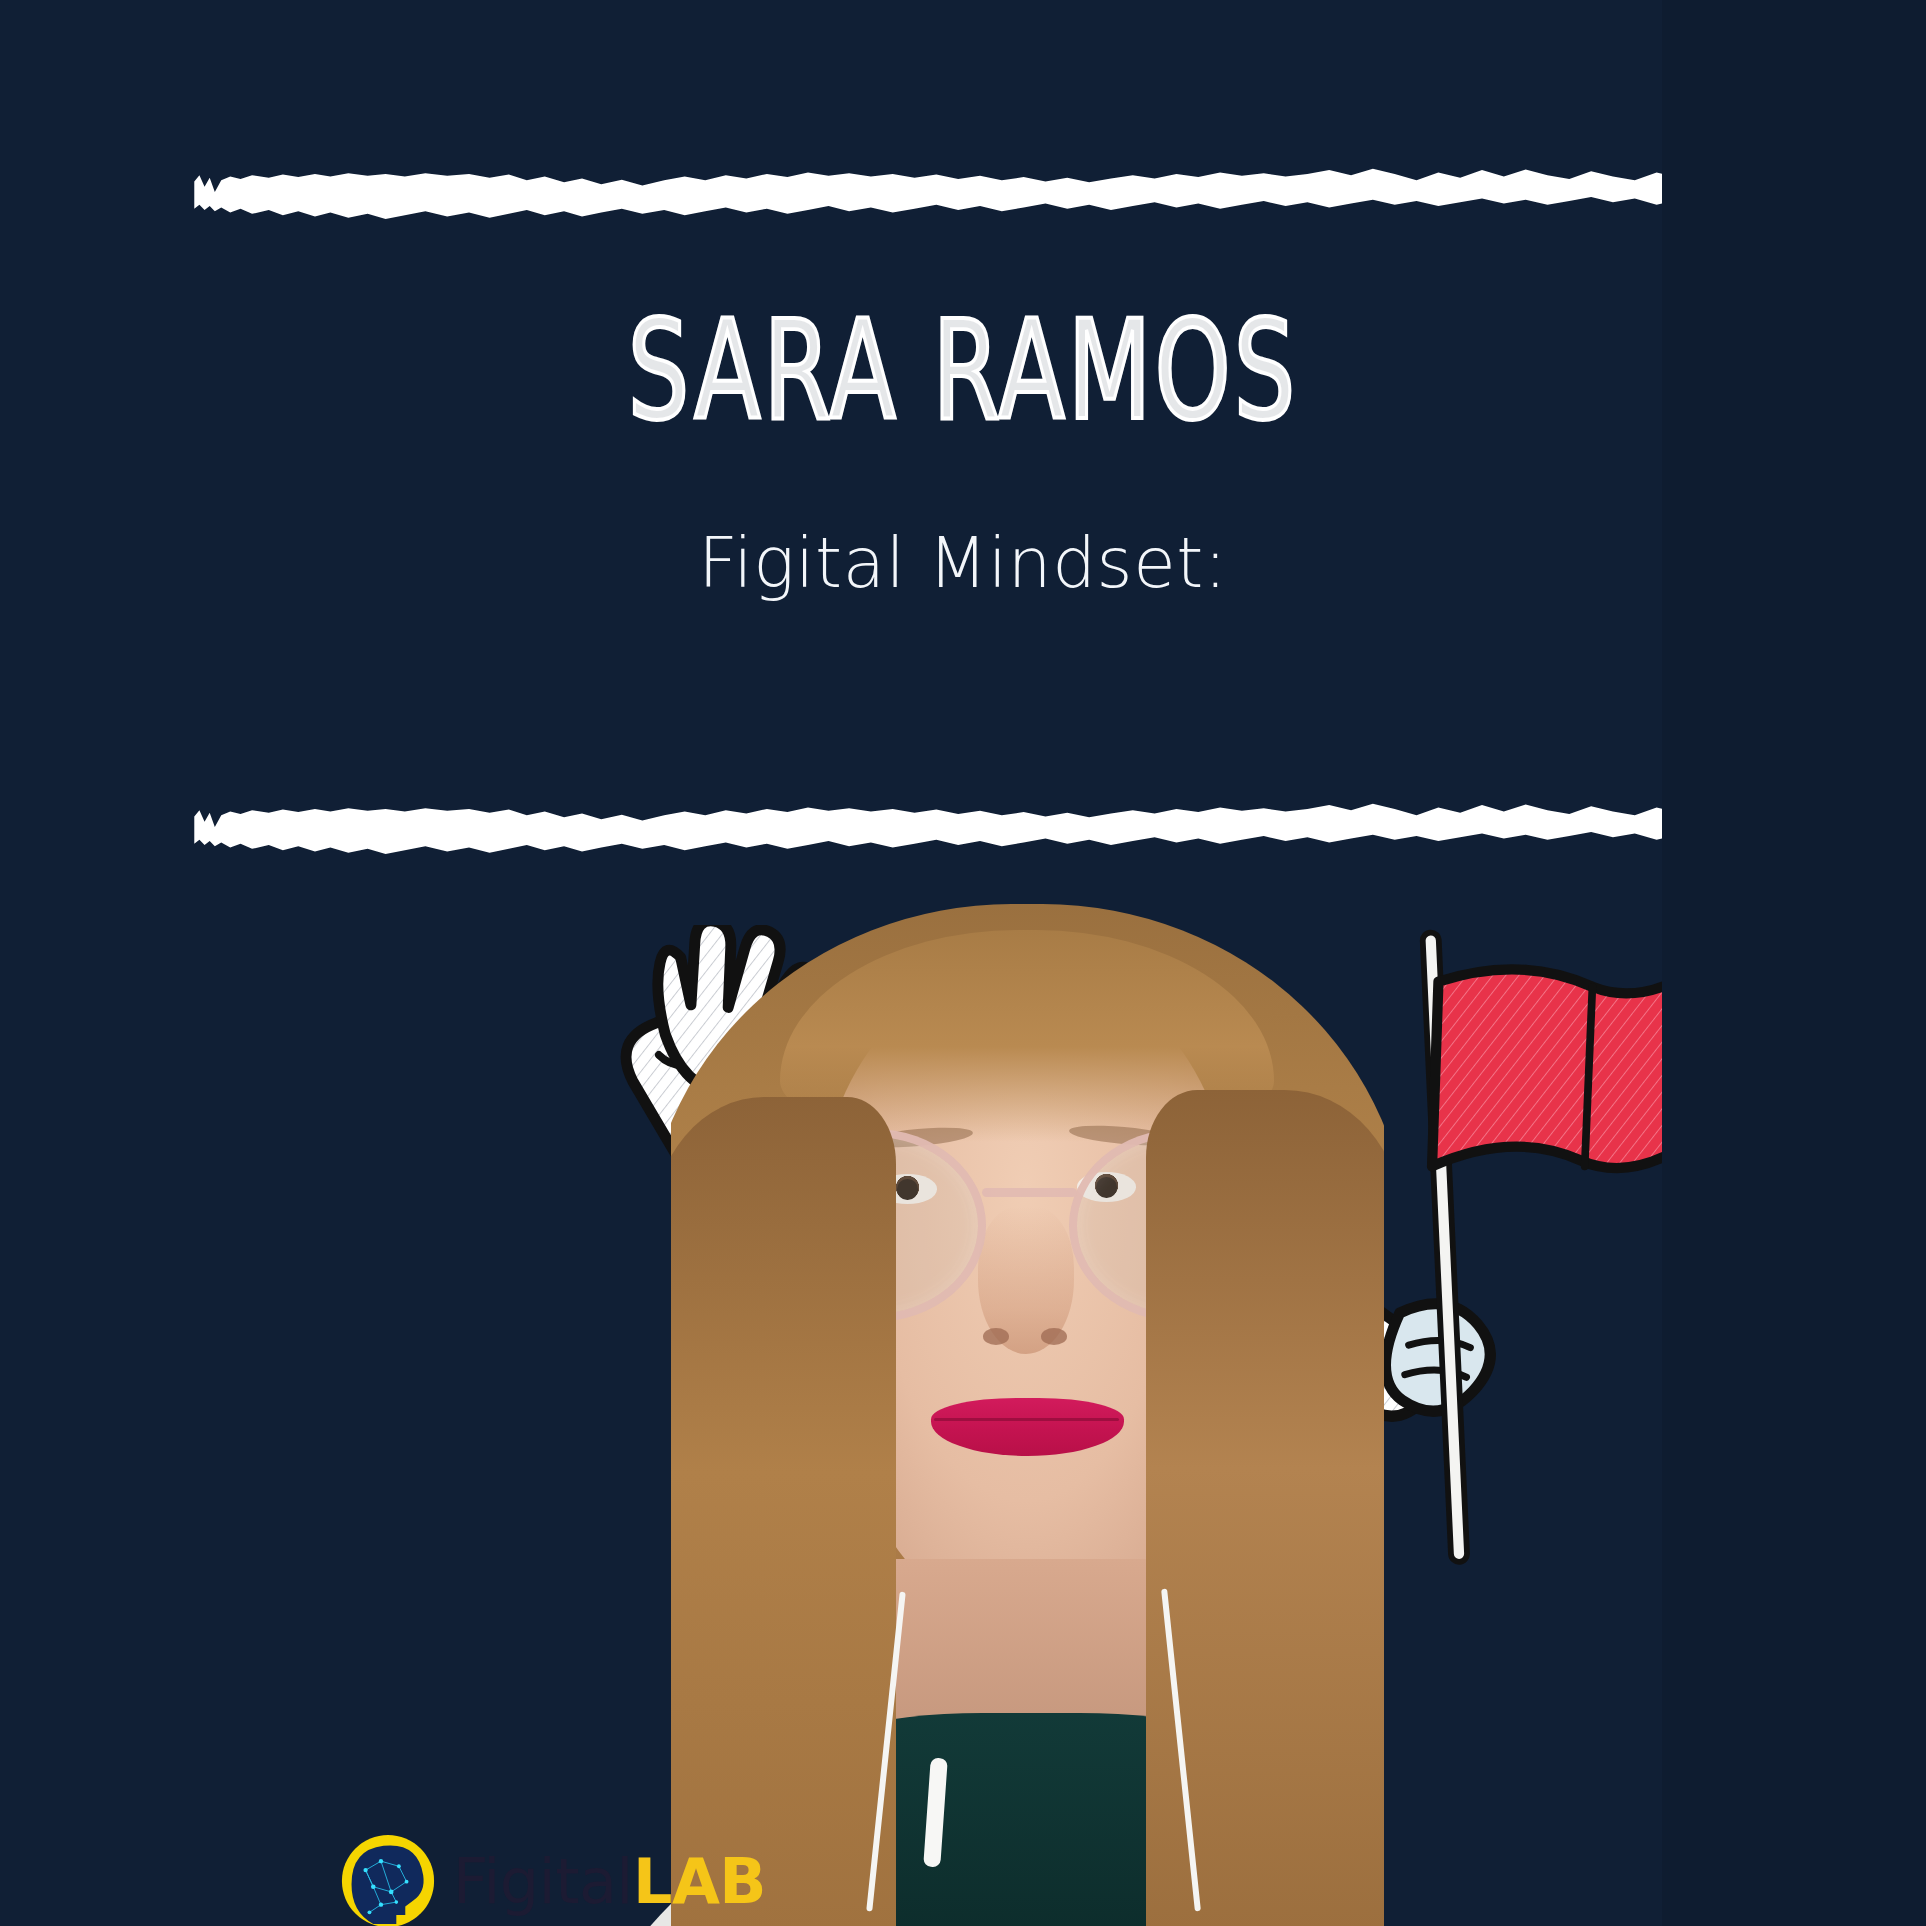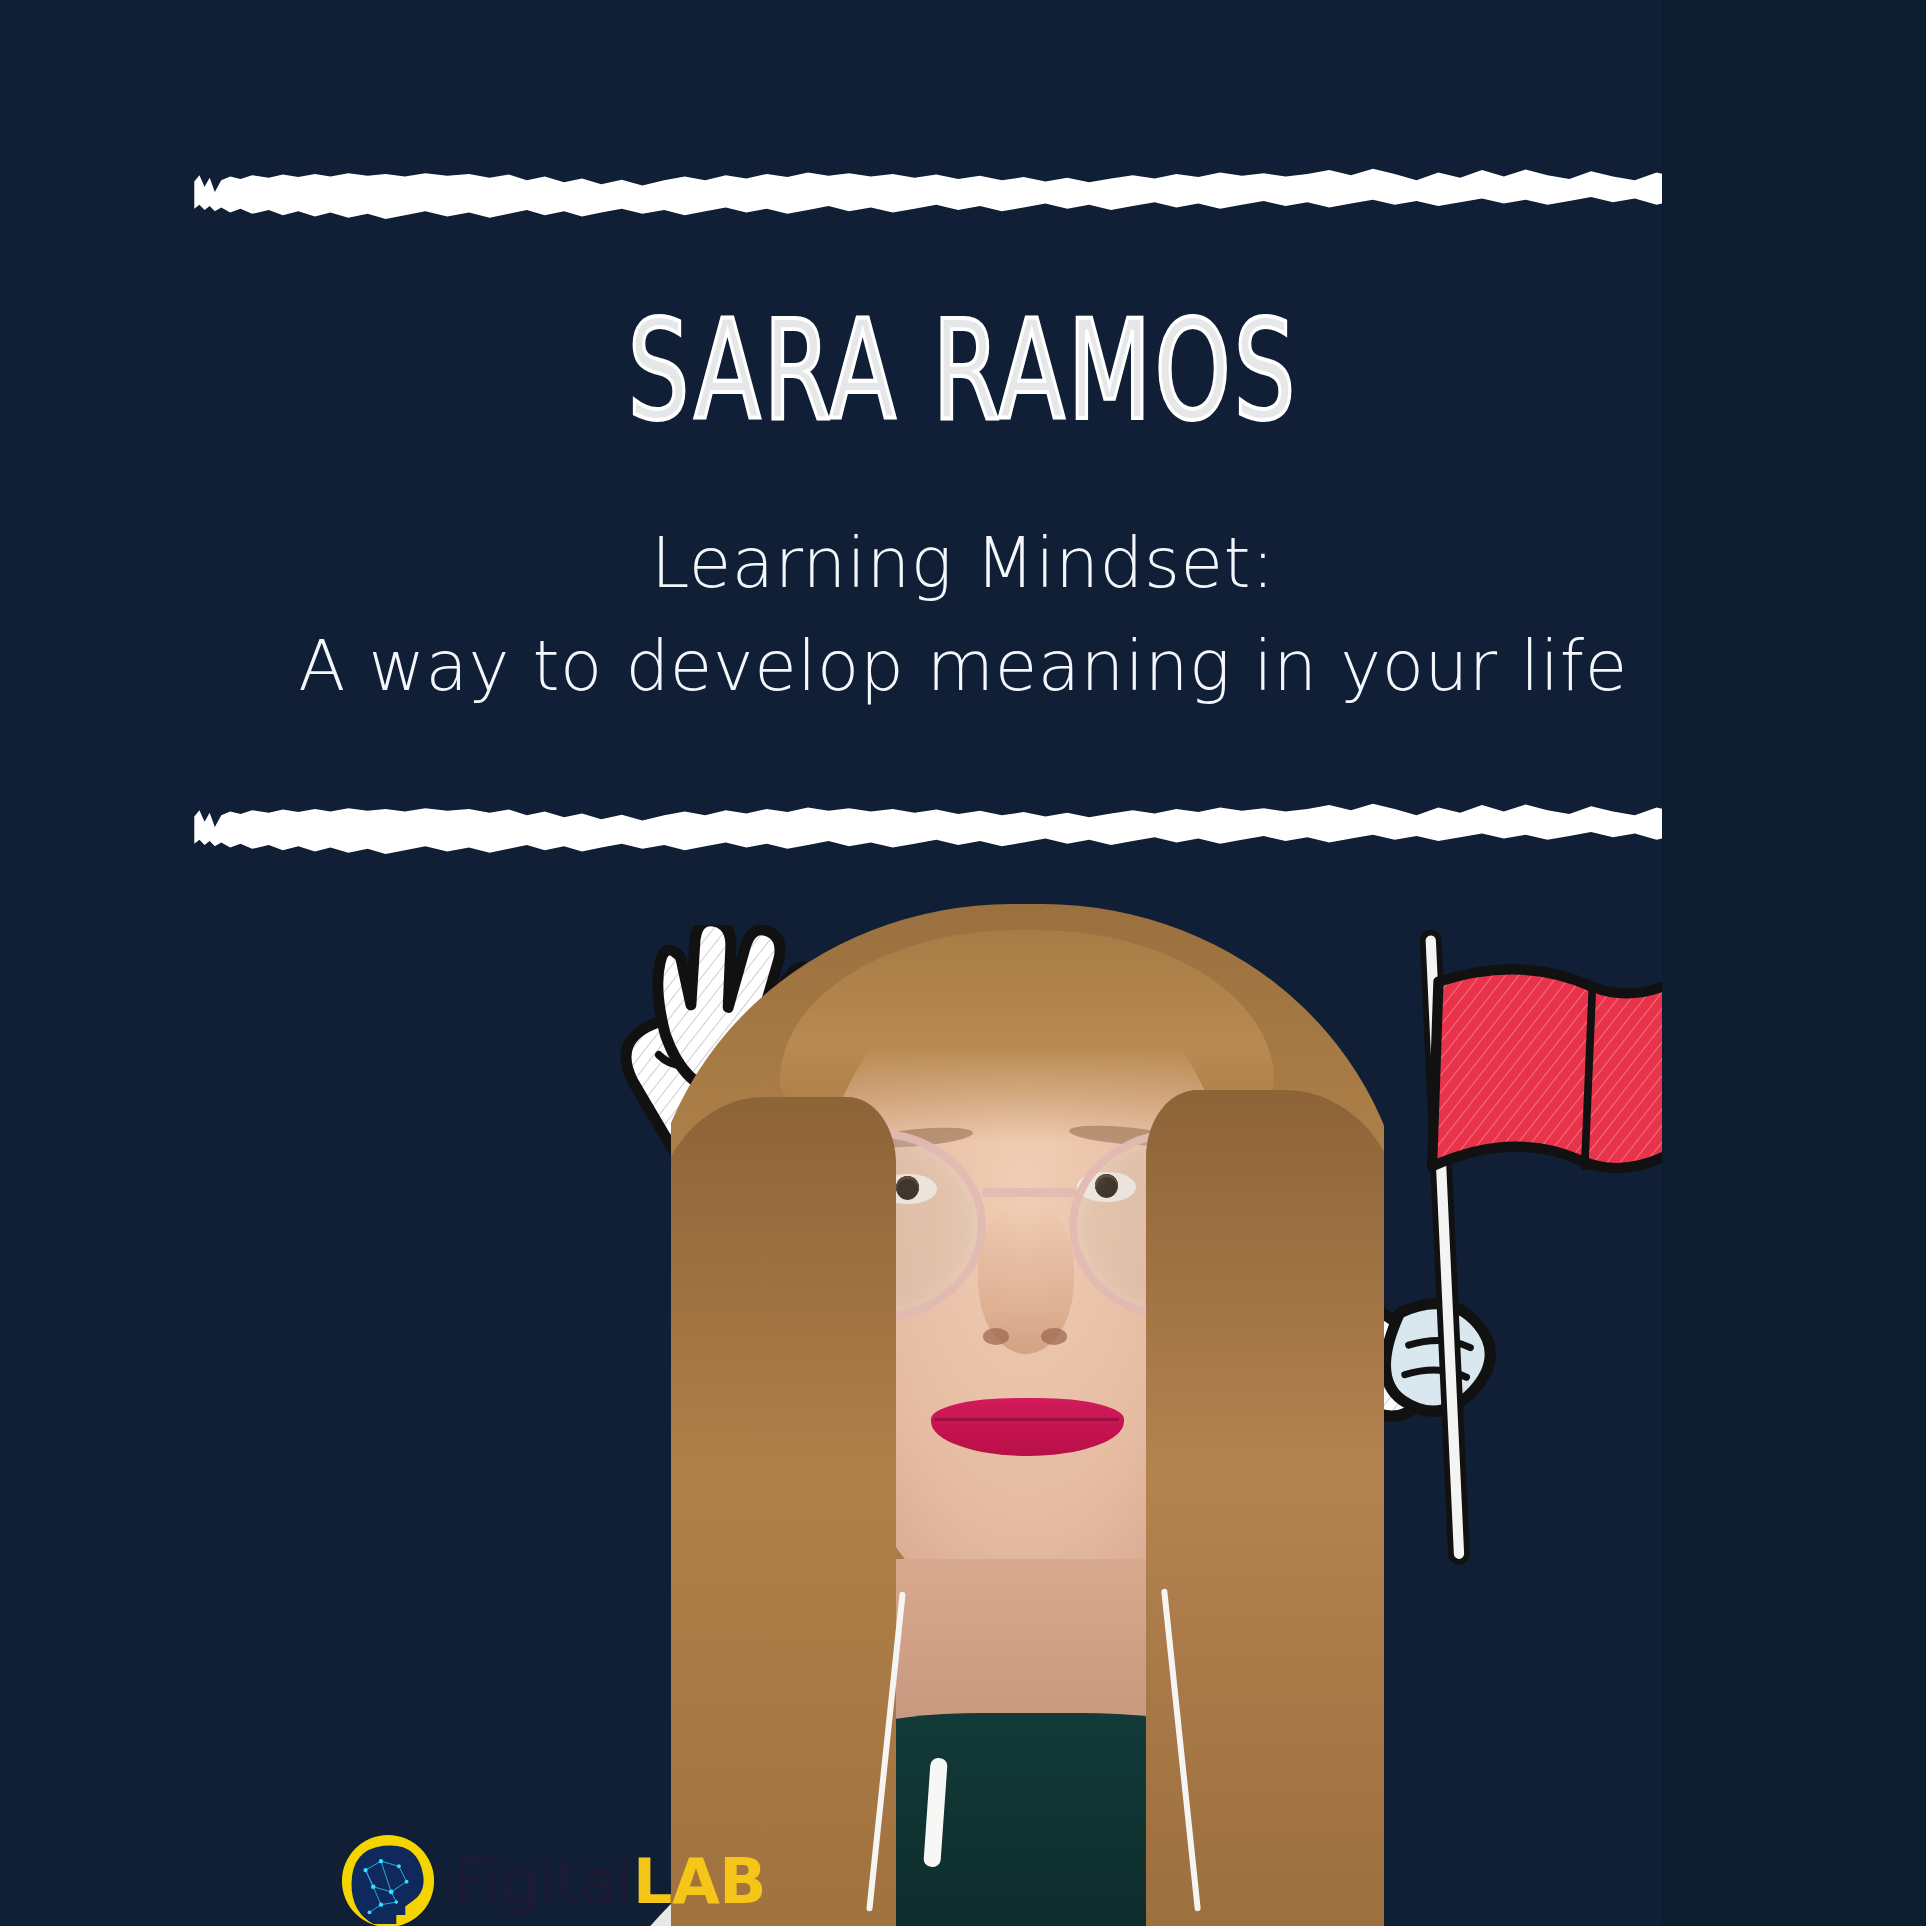--- a/index.html
+++ b/index.html
@@ -188,22 +188,21 @@
     <svg viewBox="0 0 2480 90" preserveAspectRatio="none" aria-hidden="true">
       <path fill="#ffffff" d="M2,32 L10,22 L18,40 L26,26 L34,48 L44,30 L58,24 L74,28 L92,22 L118,26 L140,21 L164,25 L190,20 L214,24 L242,19 L272,23 L300,20 L330,24 L362,19 L396,23 L430,20 L462,26 L492,21 L520,30 L548,24 L578,33 L606,27 L636,36 L668,29 L700,38 L734,30 L766,24 L798,30 L830,22 L862,27 L894,20 L926,25 L958,18 L990,23 L1022,19 L1056,24 L1090,20 L1124,26 L1158,21 L1192,28 L1226,23 L1260,30 L1294,25 L1328,32 L1362,26 L1396,33 L1430,27 L1464,22 L1498,27 L1532,20 L1566,25 L1600,18 L1634,23 L1668,19 L1702,24 L1736,20 L1770,14 L1804,22 L1838,12 L1872,20 L1906,30 L1940,18 L1974,26 L2008,14 L2042,24 L2076,13 L2110,22 L2144,28 L2178,16 L2212,24 L2246,30 L2280,18 L2314,26 L2348,34 L2382,22 L2416,30 L2450,24 L2478,34
         L2478,58 L2450,64 L2416,56 L2382,62 L2348,54 L2314,60 L2280,68 L2246,58 L2212,64 L2178,56 L2144,62 L2110,68 L2076,60 L2042,66 L2008,58 L1974,64 L1940,70 L1906,62 L1872,68 L1838,60 L1804,66 L1770,72 L1736,64 L1702,70 L1668,62 L1634,68 L1600,74 L1566,66 L1532,72 L1498,64 L1464,70 L1430,76 L1396,68 L1362,74 L1328,66 L1294,72 L1260,78 L1226,70 L1192,76 L1158,68 L1124,74 L1090,80 L1056,72 L1022,78 L990,70 L958,76 L926,82 L894,74 L862,80 L830,72 L798,78 L766,84 L734,76 L700,82 L668,74 L636,80 L606,86 L578,78 L548,84 L520,76 L492,82 L462,88 L430,80 L396,86 L362,78 L330,84 L300,90 L272,82 L242,88 L214,80 L190,86 L164,78 L140,84 L118,76 L92,82 L74,74 L58,80 L44,72 L34,78 L26,70 L18,76 L10,68 L2,74 Z"></path>
     </svg>
   </div>
 
   <div class="headline">
     <span class="sketch">SARA RAMOS</span>
   </div>
 
-  <div class="subtitle" id="subtitle-line1">Learning Mindset:</div>
-  <div class="subtitle" id="subtitle-line2">A way to develop meaning in your life</div>
+  <div class="subtitle" id="subtitle-line1">Figital Mindset:</div>
 
   <div class="brush" id="brush-bottom">
     <svg viewBox="0 0 2480 90" preserveAspectRatio="none" aria-hidden="true">
       <path fill="#ffffff" d="M2,32 L10,22 L18,40 L26,26 L34,48 L44,30 L58,24 L74,28 L92,22 L118,26 L140,21 L164,25 L190,20 L214,24 L242,19 L272,23 L300,20 L330,24 L362,19 L396,23 L430,20 L462,26 L492,21 L520,30 L548,24 L578,33 L606,27 L636,36 L668,29 L700,38 L734,30 L766,24 L798,30 L830,22 L862,27 L894,20 L926,25 L958,18 L990,23 L1022,19 L1056,24 L1090,20 L1124,26 L1158,21 L1192,28 L1226,23 L1260,30 L1294,25 L1328,32 L1362,26 L1396,33 L1430,27 L1464,22 L1498,27 L1532,20 L1566,25 L1600,18 L1634,23 L1668,19 L1702,24 L1736,20 L1770,14 L1804,22 L1838,12 L1872,20 L1906,30 L1940,18 L1974,26 L2008,14 L2042,24 L2076,13 L2110,22 L2144,28 L2178,16 L2212,24 L2246,30 L2280,18 L2314,26 L2348,34 L2382,22 L2416,30 L2450,24 L2478,34
         L2478,58 L2450,64 L2416,56 L2382,62 L2348,54 L2314,60 L2280,68 L2246,58 L2212,64 L2178,56 L2144,62 L2110,68 L2076,60 L2042,66 L2008,58 L1974,64 L1940,70 L1906,62 L1872,68 L1838,60 L1804,66 L1770,72 L1736,64 L1702,70 L1668,62 L1634,68 L1600,74 L1566,66 L1532,72 L1498,64 L1464,70 L1430,76 L1396,68 L1362,74 L1328,66 L1294,72 L1260,78 L1226,70 L1192,76 L1158,68 L1124,74 L1090,80 L1056,72 L1022,78 L990,70 L958,76 L926,82 L894,74 L862,80 L830,72 L798,78 L766,84 L734,76 L700,82 L668,74 L636,80 L606,86 L578,78 L548,84 L520,76 L492,82 L462,88 L430,80 L396,86 L362,78 L330,84 L300,90 L272,82 L242,88 L214,80 L190,86 L164,78 L140,84 L118,76 L92,82 L74,74 L58,80 L44,72 L34,78 L26,70 L18,76 L10,68 L2,74 Z"></path>
     </svg>
   </div>
 
   <div class="scene">
 

